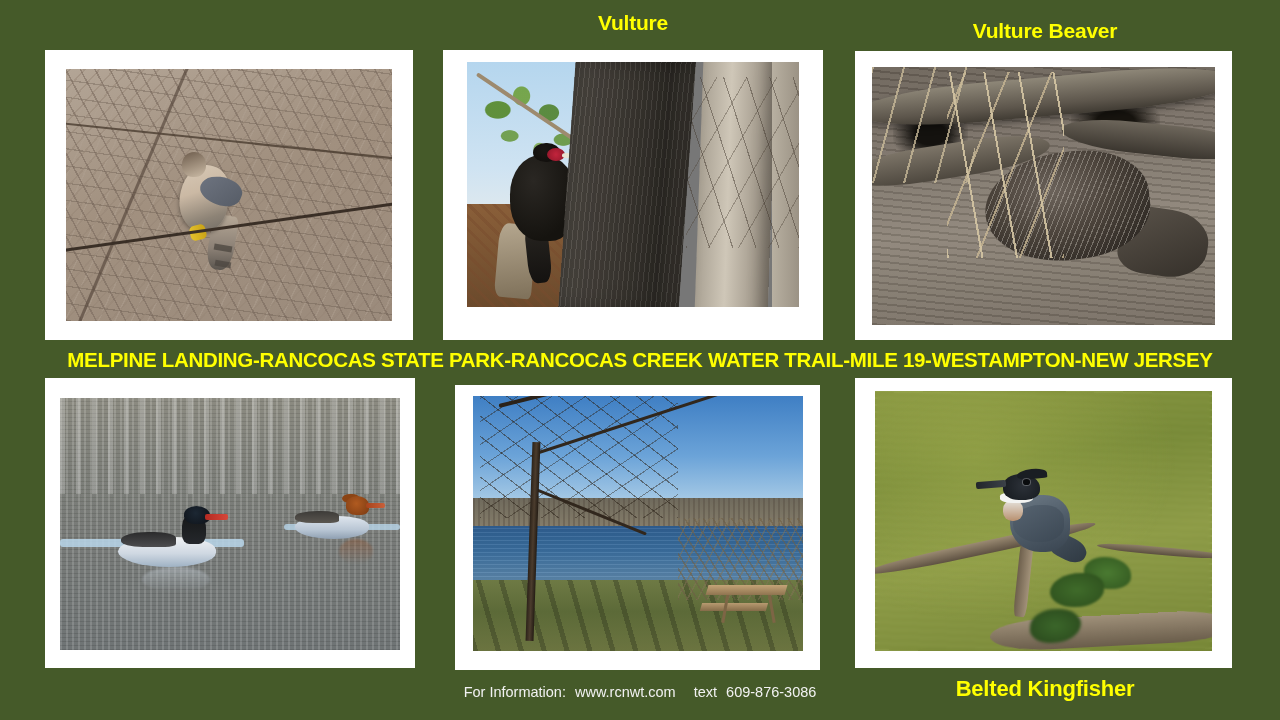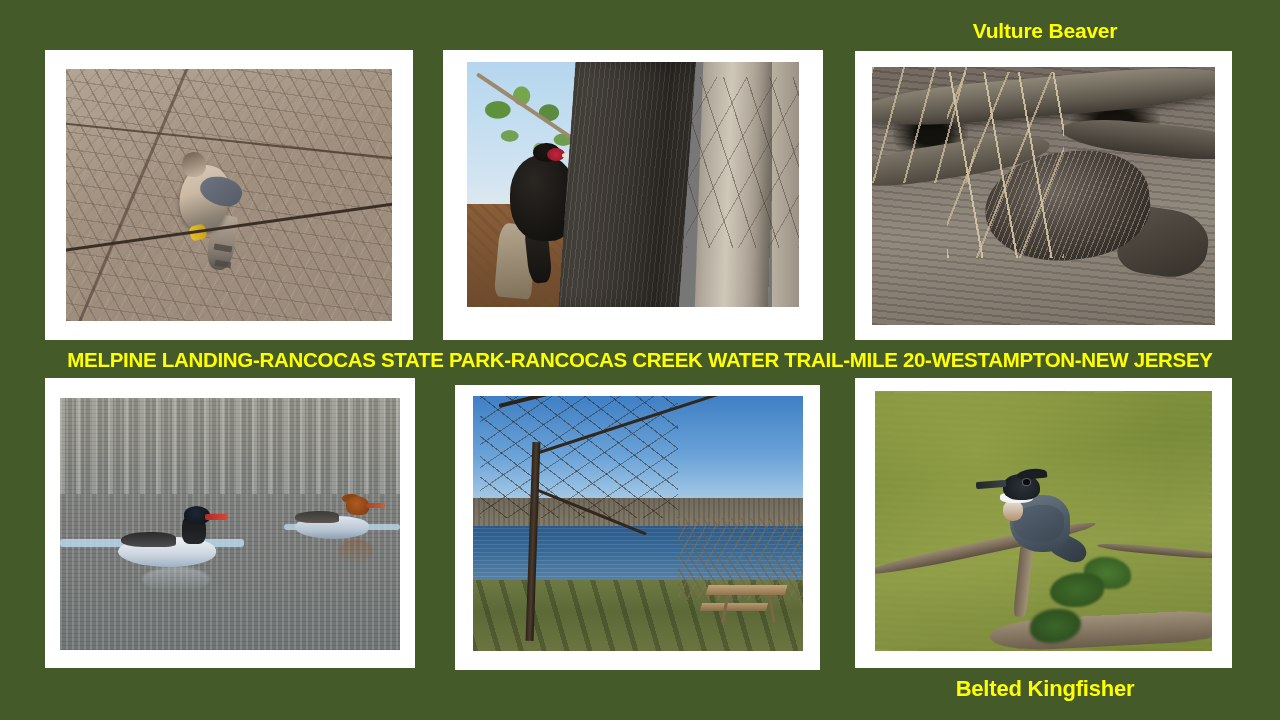--- a/index.html
+++ b/index.html
@@ -305,20 +305,21 @@
     filter:blur(1.2px);}
   .k-leaf3{left:46%;top:84%;width:15%;height:13%;
     background:radial-gradient(ellipse at 50% 50%, #3b662a, #28461b);border-radius:55% 45% 60% 40%;
     filter:blur(1.4px);}
 </style>
 </head>
 <body>
 
 <div class="slide">
 
+  <div class="caption" id="cap-vulture">Vulture</div>
   <div class="caption" id="cap-beaver">Vulture Beaver</div>
 
   <div class="frame" id="frame-hawk">
     <div class="photo" id="ph-hawk">
       <div class="hawk-bg"></div>
       <div class="hawk-branch2"></div>
       <div class="hawk-branch3"></div>
       <div class="hawk-tail"></div>
       <div class="hawk-tailbar"></div>
       <div class="hawk-tailbar2"></div>
@@ -359,21 +360,21 @@
       <div class="b-log2"></div>
       <div class="b-log3"></div>
       <div class="b-tail"></div>
       <div class="b-body"></div>
       <div class="b-fur"></div>
       <div class="b-reeds"></div>
       <div class="b-reeds2"></div>
     </div>
   </div>
 
-  <div id="banner">MELPINE LANDING-RANCOCAS STATE PARK-RANCOCAS CREEK WATER TRAIL-MILE 20-WESTAMPTON-NEW JERSEY</div>
+  <div id="banner">MELPINE LANDING-RANCOCAS STATE PARK-RANCOCAS CREEK WATER TRAIL-MILE 19-WESTAMPTON-NEW JERSEY</div>
 
   <div class="frame" id="frame-merg">
     <div class="photo" id="ph-merg">
       <div class="m-water"></div>
       <div class="m-sheen"></div>
       <div class="m-refl1"></div>
       <div class="m-refl2"></div>
       <div class="m-wake1"></div>
       <div class="m-wake2"></div>
       <div class="m-body1"></div>
@@ -426,14 +427,17 @@
       <div class="k-beak"></div>
       <div class="k-eye"></div>
       <div class="k-leaf2"></div>
       <div class="k-leaf1"></div>
       <div class="k-leaf3"></div>
     </div>
   </div>
 
   <div class="caption" id="cap-king">Belted Kingfisher</div>
 
+  <div id="footer">
+    <span>For Information:</span><span class="gap"></span><span>www.rcnwt.com</span><span class="gap"></span><span class="gap"></span><span>text</span><span class="gap"></span><span>609-876-3086</span>
+  </div>
 
 </div>
 
 </body></html>

